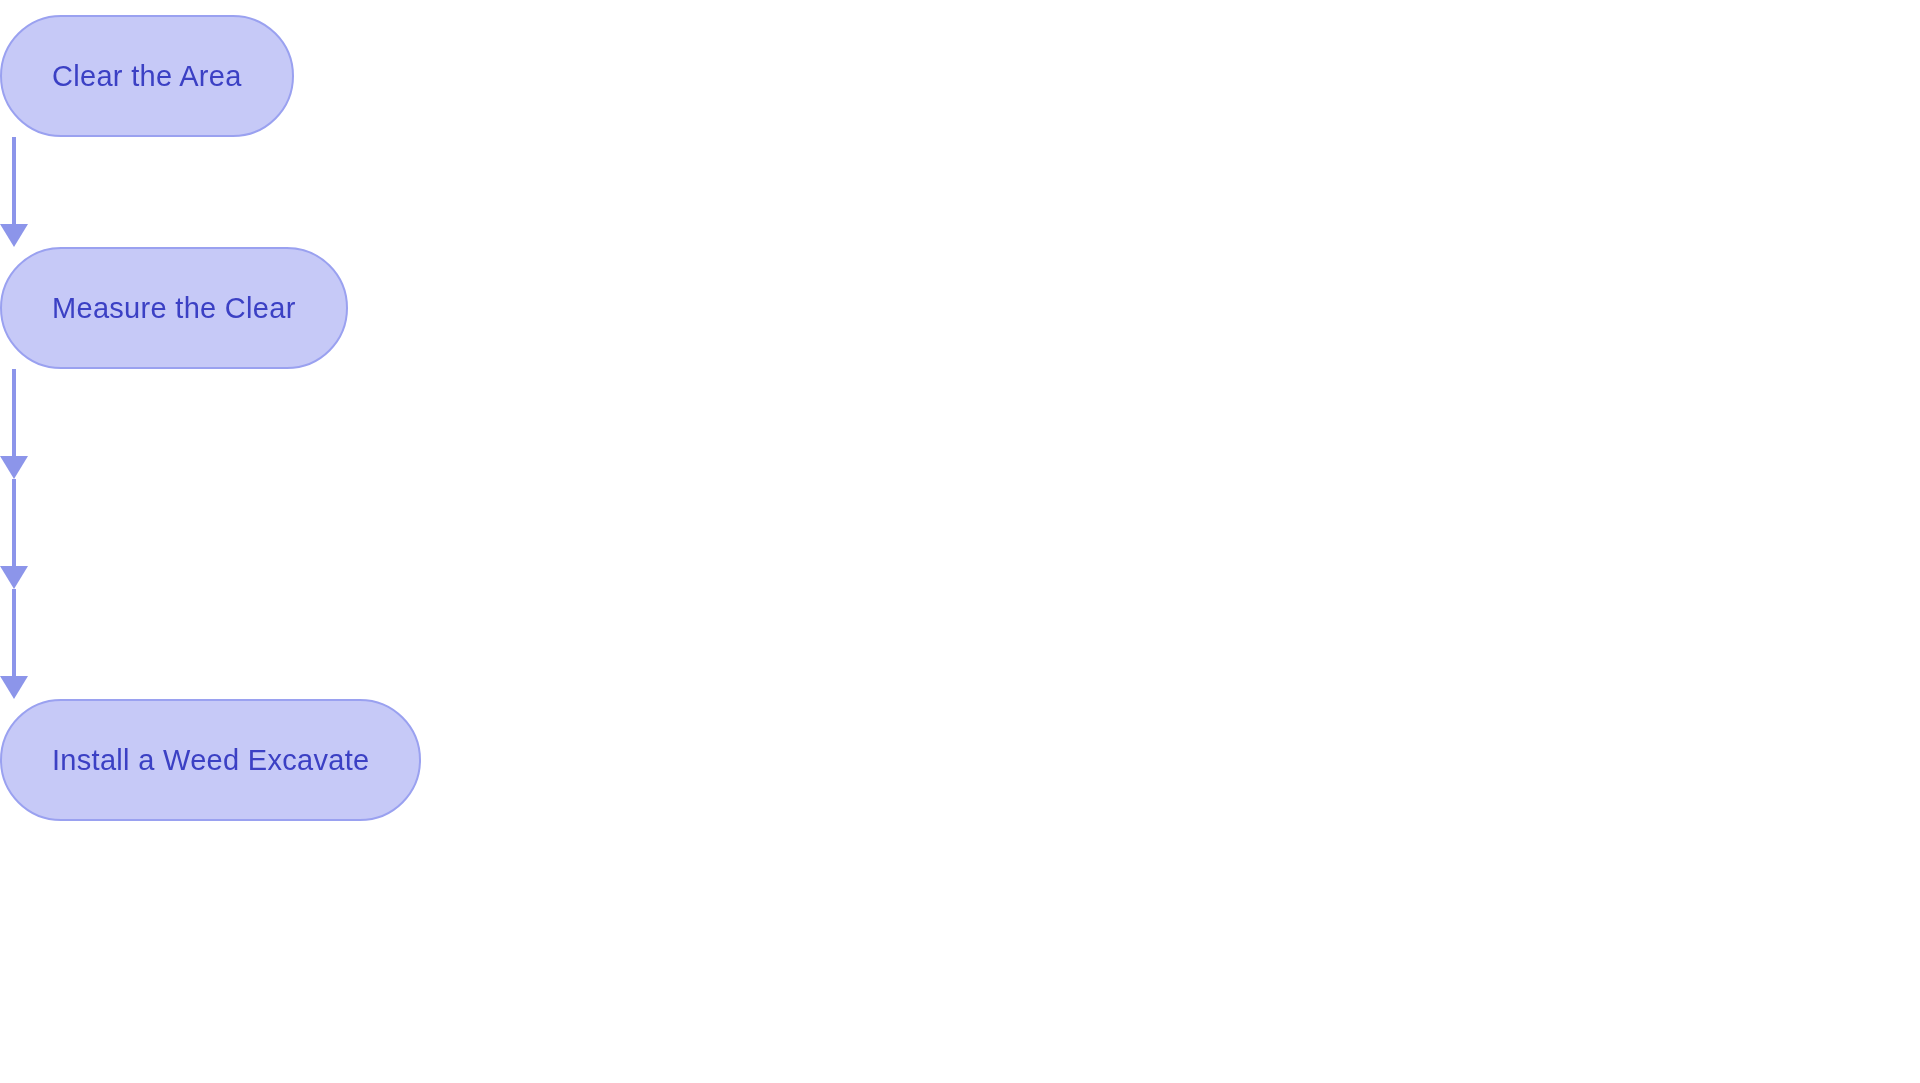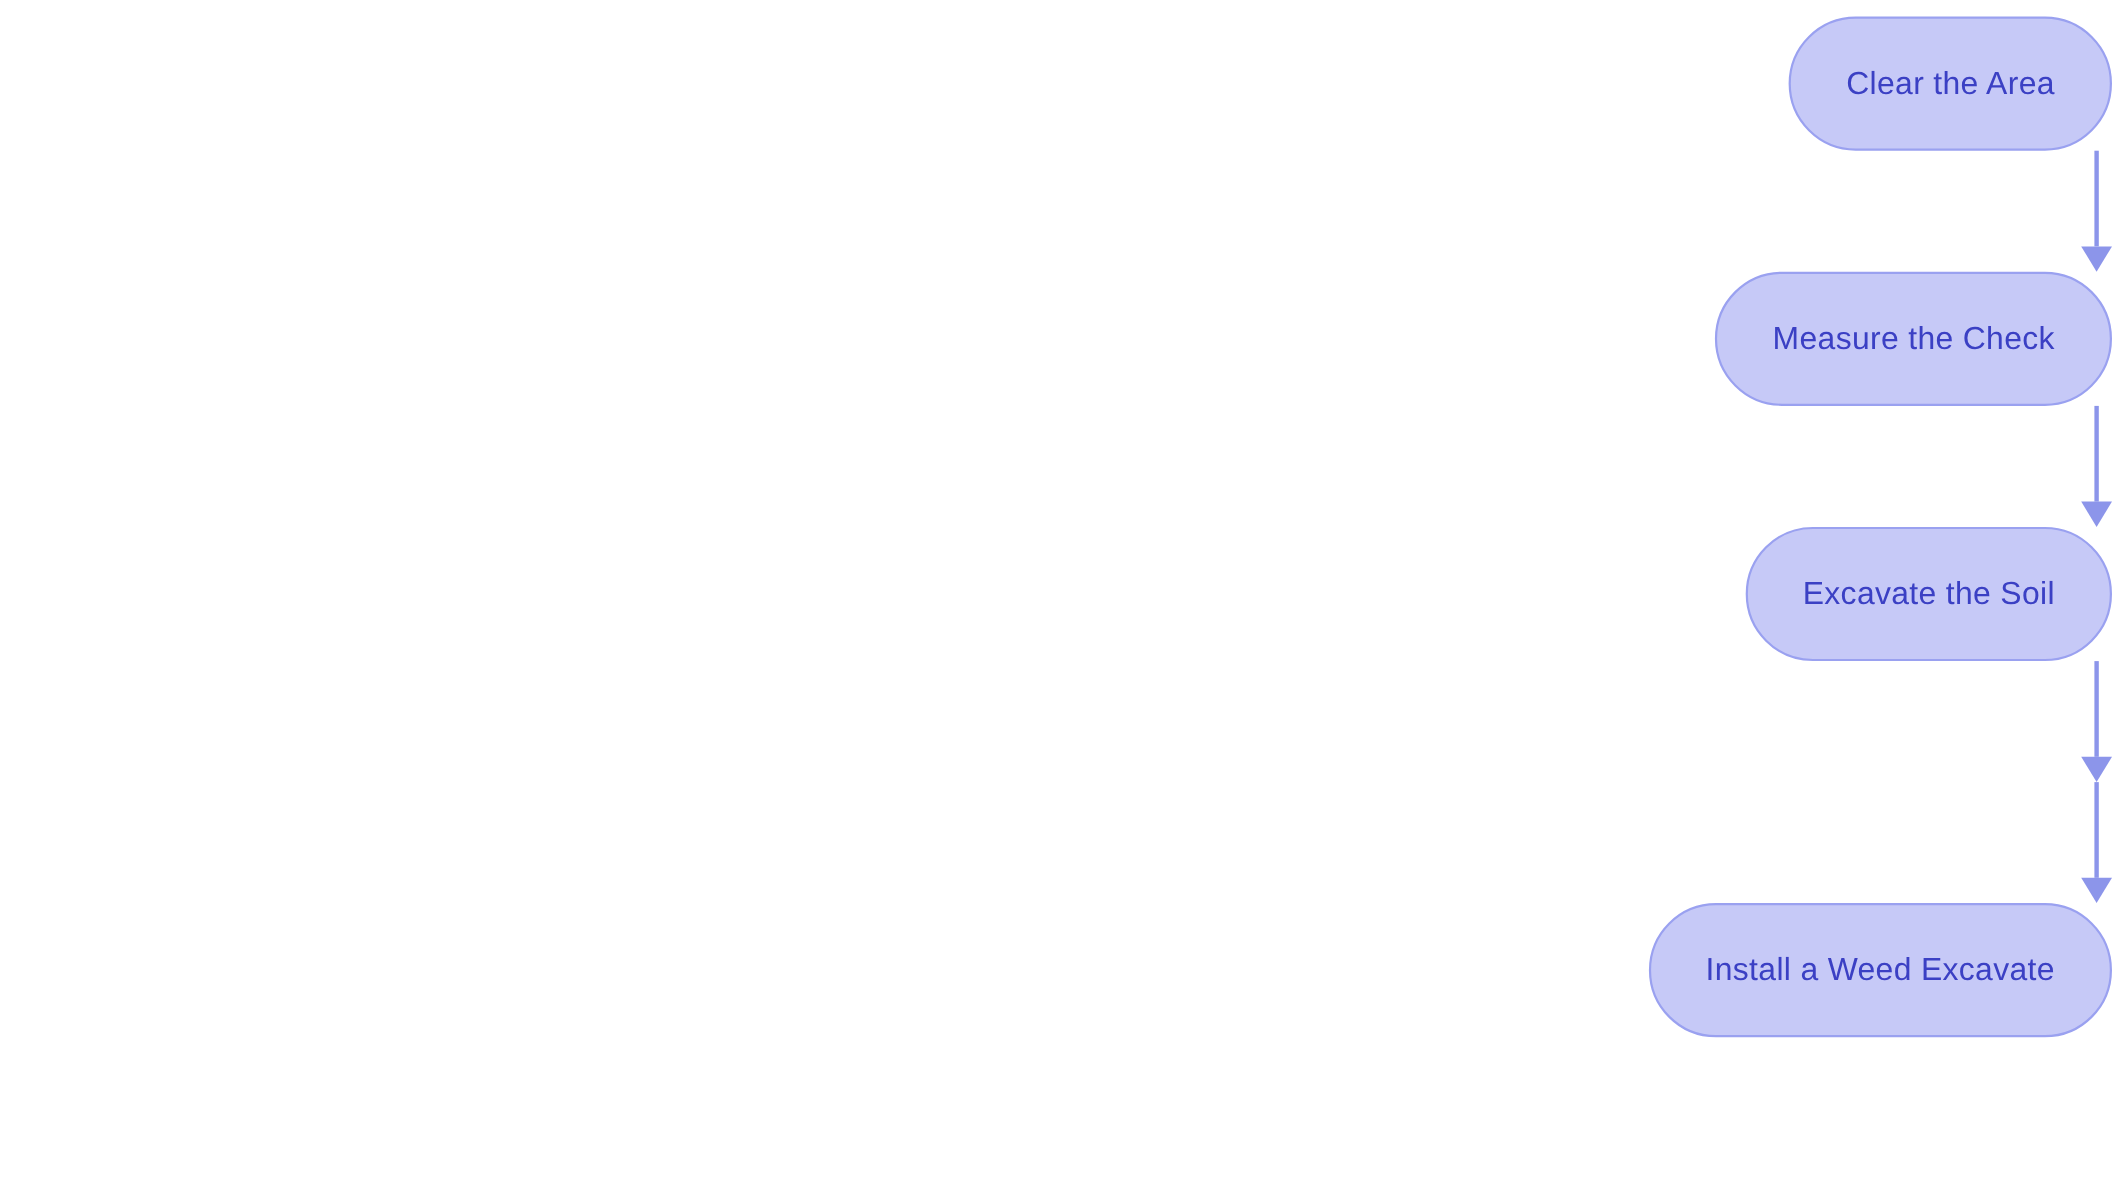--- a/index.html
+++ b/index.html
@@ -15,21 +15,21 @@
     overflow: hidden;
     font-family: "Liberation Sans", sans-serif;
   }
   .flowchart {
     position: absolute;
     left: 0;
     top: 15px;
     width: 1920px;
     display: flex;
     flex-direction: column;
-    align-items: flex-end;
+    align-items: flex-start;
   }
   .flow-node {
     box-sizing: border-box;
     height: 122px;
     min-width: 286px;
     padding: 0 50px;
     border-radius: 61px;
     background: #c6c9f7;
     border: 2px solid #9aa1f0;
     display: flex;
@@ -74,31 +74,28 @@
     <div class="flow-node">
       <span class="node-label">Clear the Area</span>
     </div>
 
     <div class="flow-arrow">
       <div class="arrow-shaft"></div>
       <div class="arrow-head"></div>
     </div>
 
     <div class="flow-node">
-      <span class="node-label">Measure the Check</span>
+      <span class="node-label">Measure the Clear</span>
     </div>
 
     <div class="flow-arrow">
       <div class="arrow-shaft"></div>
       <div class="arrow-head"></div>
     </div>
 
-    <div class="flow-node">
-      <span class="node-label">Excavate the Soil</span>
-    </div>
 
     <div class="flow-arrow">
       <div class="arrow-shaft"></div>
       <div class="arrow-head"></div>
     </div>
 
 
     <div class="flow-arrow">
       <div class="arrow-shaft"></div>
       <div class="arrow-head"></div>

